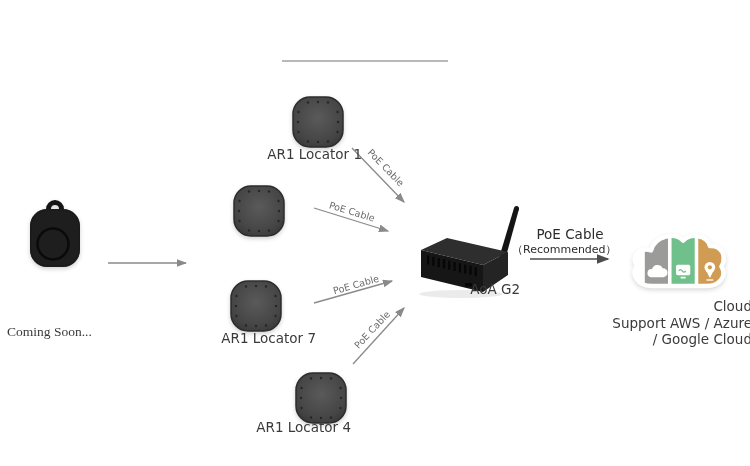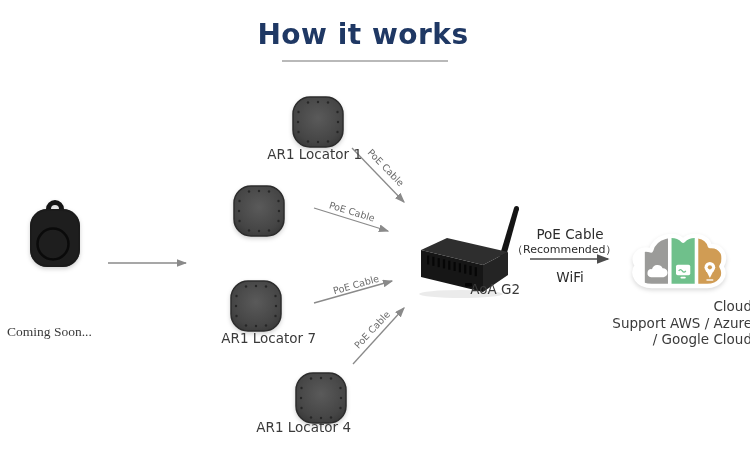--- a/index.html
+++ b/index.html
@@ -34,21 +34,20 @@
   #ah-gray path{fill:var(--arrow);}
   #ah-dark path{fill:var(--arrow-dark);}
   .dev-shadow{filter:drop-shadow(0 2px 2px rgba(0,0,0,0.18));}
   .cloud-shadow{filter:drop-shadow(0 2px 2px rgba(0,0,0,0.15));}
 </style>
 </head>
 <body>
 
 <div id="stage">
 
-  <div class="abs" id="title">How it works</div>
   <div class="abs" id="title-underline"></div>
 
   <svg class="abs" style="left:0;top:0" width="750" height="466" viewBox="0 0 750 466">
     <defs>
       <marker id="ah-gray" markerWidth="8" markerHeight="6" refX="7" refY="3" orient="auto">
         <path d="M0,0 L8,3 L0,6 Z"></path>
       </marker>
       <marker id="ah-dark" markerWidth="8" markerHeight="6" refX="7" refY="3" orient="auto">
         <path d="M0,0 L8,3 L0,6 Z"></path>
       </marker>
@@ -139,21 +138,20 @@
       <rect x="59.7" y="67.2" width="2.2" height="9"></rect>
     </g>
     <rect x="50" y="83" width="7" height="3.5" rx="1" fill="#050505"></rect>
   </svg>
   <div class="abs node-label" style="left:420px;top:281px;width:100px">
     <div>AoA G2</div>
   </div>
 
   <div class="abs conn-label" style="left:518px;top:226px;width:104px">PoE Cable</div>
   <div class="abs conn-sub" style="left:512px;top:242px;width:116px">（Recommended）</div>
-  <div class="abs conn-label" style="left:518px;top:269px;width:104px">WiFi</div>
 
   <svg class="abs cloud-shadow" style="left:627px;top:227px" width="98" height="70" viewBox="0 0 110 78">
     <defs>
       <clipPath id="cloudClip">
         <path d="M28,66 C12,66 4,53 11,43 C4,32 15,22 27,26 C31,10 53,5 63,15 C72,6 90,9 93,21 C106,20 113,33 106,44 C113,55 103,66 90,66 Z"></path>
       </clipPath>
     </defs>
     <g clip-path="url(#cloudClip)">
       <rect x="0" y="0" width="110" height="78" fill="#ffffff"></rect>
       <rect x="20" y="0" width="26" height="78" fill="var(--cloud-gray)"></rect>

